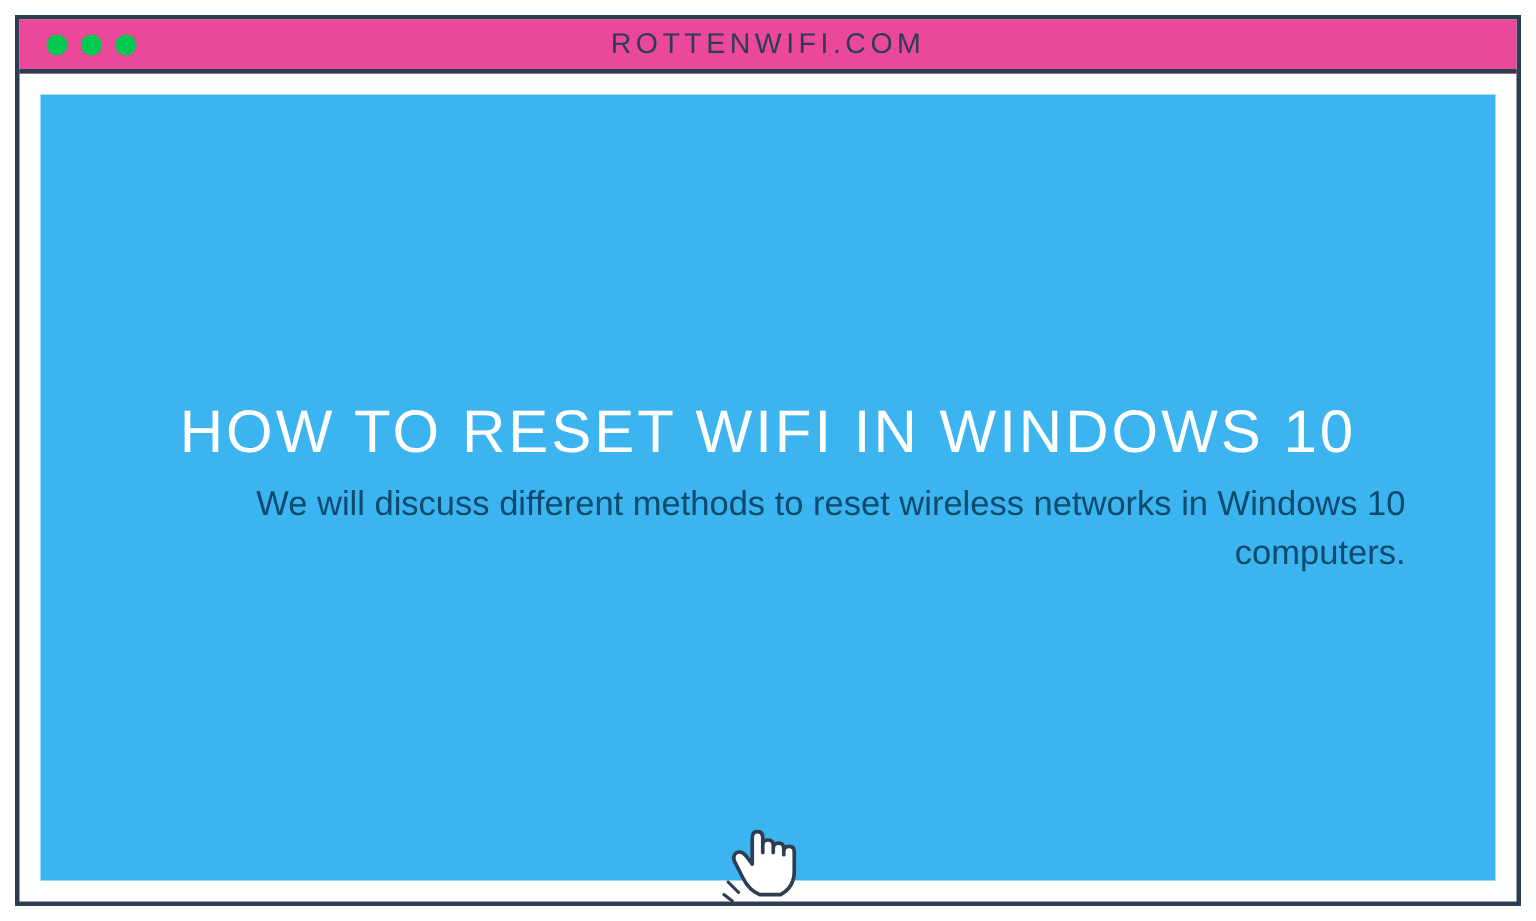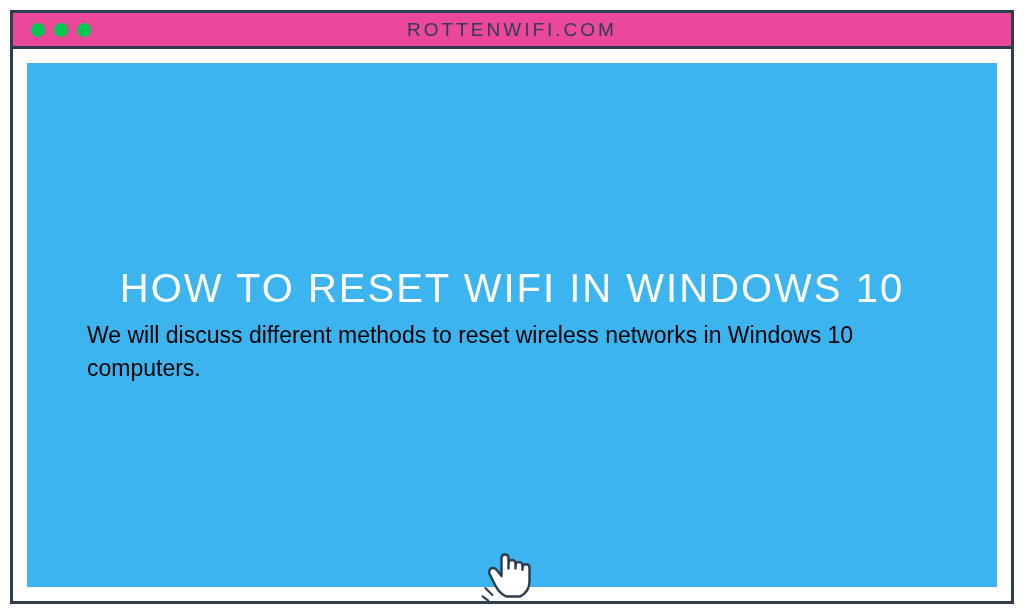--- a/index.html
+++ b/index.html
@@ -78,24 +78,24 @@
     .heading {
       color: #ffffff;
       font-size: 40px;
       font-weight: 300;
       letter-spacing: 2px;
       text-align: left;
       margin-bottom: 8px;
     }
     
     .subheading {
-      color: #000000;
+      color: #0c4a6e;
       font-size: 23px;
       font-weight: 300;
-      text-align: left;
+      text-align: right;
       line-height: 1.4;
       max-width: 850px;
     }
     
     .cursor-icon {
       position: absolute;
       bottom: -8px;
       left: 50%;
       transform: translateX(-50%);
       width: 70px;

